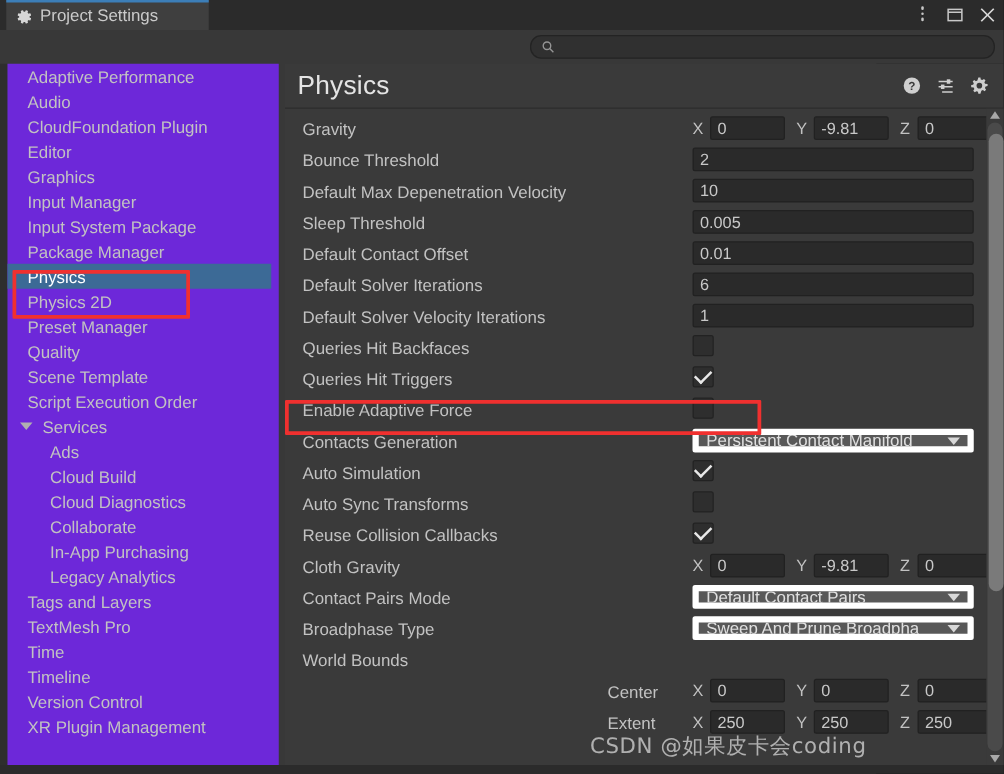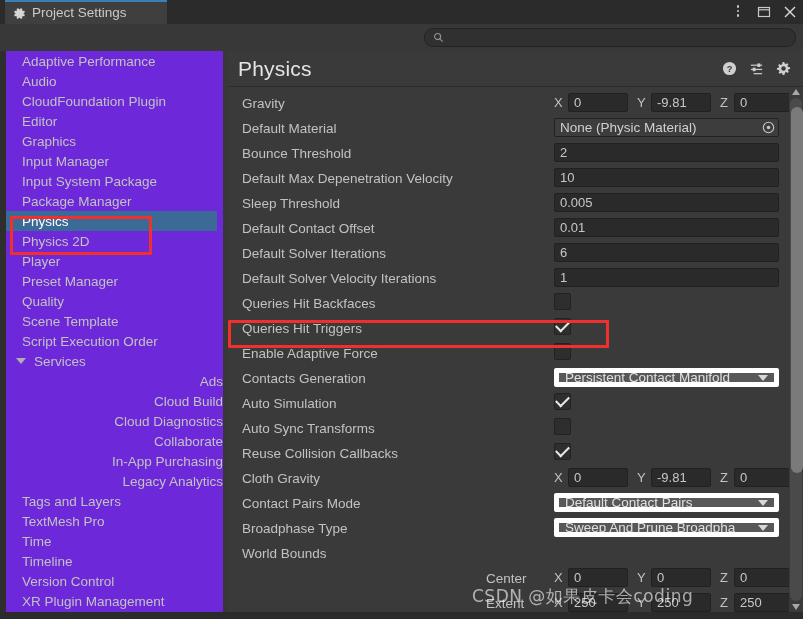--- a/index.html
+++ b/index.html
@@ -59,21 +59,21 @@
     background: #6d28d9; overflow: hidden;
   }
   .edge-strip {
     position:absolute; left:0; top:51px; width:6px; height:561px; background:#2e2e2e;
   }
   .nav-item {
     height: 20px; display: flex; align-items: center;
     color: #c2c2c2; font-size: 13.5px; white-space: nowrap; cursor: pointer;
     padding-left: 16px;
   }
-  .nav-item.indent { padding-left: 34px; justify-content: flex-end; }
+  .nav-item.indent { padding-left: 34px; }
   .nav-item.selected { background: #3c6a96; color: #ffffff; width: 217px; margin-left:-6px; padding-left: 22px;}
   .nav-item .tri {
     position: absolute; left: 10px; width: 0; height: 0;
     border-left: 5px solid transparent; border-right: 5px solid transparent;
     border-top: 6px solid #b0b0b0;
   }
   .nav-item.has-tri { position: relative; padding-left: 28px; text-align: right; }
 
   
   .main {
@@ -265,23 +265,20 @@
       <div class="nav-item">
         <span>Package Manager</span>
       </div>
       <div class="nav-item selected">
         <span>Physics</span>
       </div>
       <div class="nav-item">
         <span>Physics 2D</span>
       </div>
       <div class="nav-item">
-        <span>Player</span>
-      </div>
-      <div class="nav-item">
         <span>Preset Manager</span>
       </div>
       <div class="nav-item">
         <span>Quality</span>
       </div>
       <div class="nav-item">
         <span>Scene Template</span>
       </div>
       <div class="nav-item">
         <span>Script Execution Order</span>
@@ -359,34 +356,20 @@
               <span class="axis">X</span>
               <div class="vf">0</div>
               <span class="axis">Y</span>
               <div class="vf">-9.81</div>
               <span class="axis">Z</span>
               <div class="vf last">0</div>
             </div>
           </div>
         </div>
         <div class="row">
-          <div class="row-label">Default Material</div>
-          <div class="ctl">
-            <div class="objfield">
-              <span>None (Physic Material)</span>
-              <span class="picker">
-                <svg width="13" height="13" viewBox="0 0 14 14">
-                  <circle cx="7" cy="7" r="5.6" fill="none" stroke="#c6c6c6" stroke-width="1.2"></circle>
-                  <circle cx="7" cy="7" r="1.9" fill="#c6c6c6"></circle>
-                </svg>
-              </span>
-            </div>
-          </div>
-        </div>
-        <div class="row">
           <div class="row-label">Bounce Threshold</div>
           <div class="ctl">
             <div class="txtfield">2</div>
           </div>
         </div>
         <div class="row">
           <div class="row-label">Default Max Depenetration Velocity</div>
           <div class="ctl">
             <div class="txtfield">10</div>
           </div>

